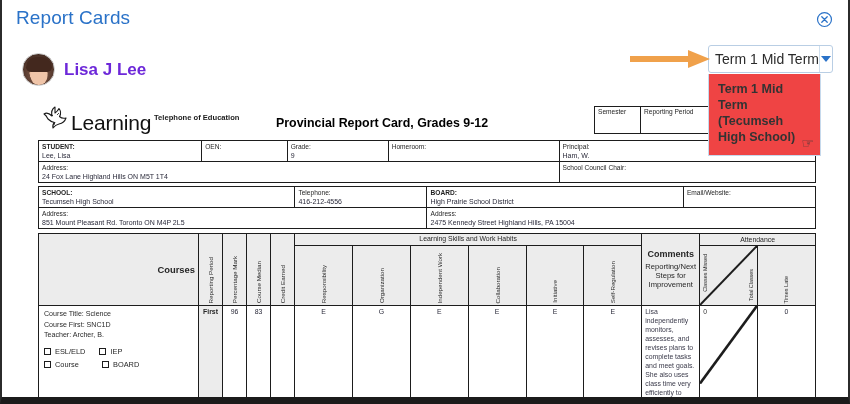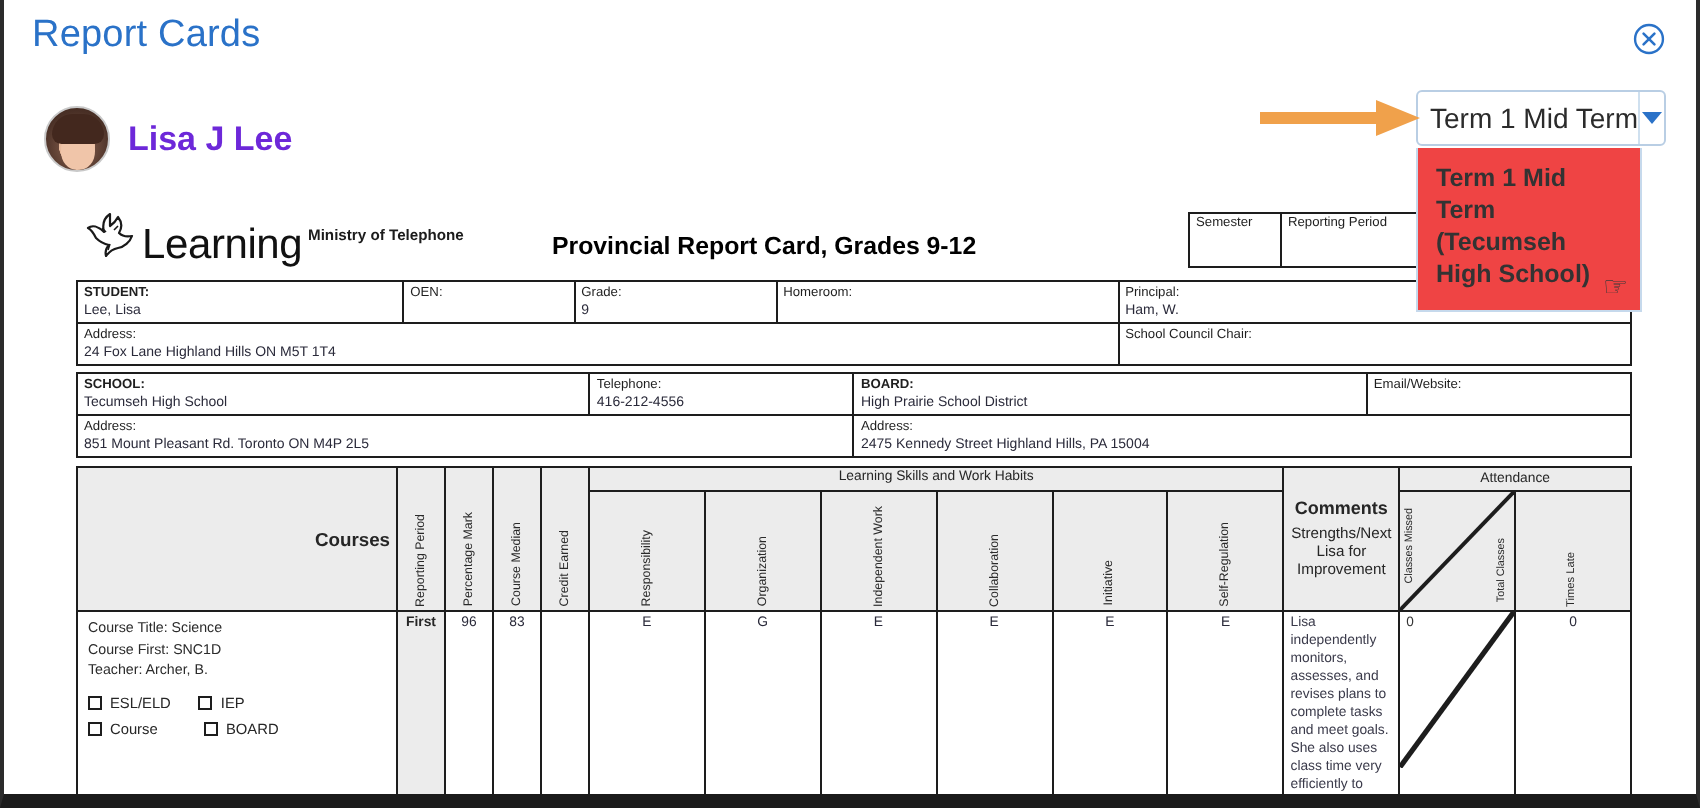--- a/index.html
+++ b/index.html
@@ -238,21 +238,21 @@
     <div class="logo-row">
       <div class="ontario-logo">
         <svg width="30" height="30" viewBox="0 0 30 30">
           <path d="M15 4 C12 6 11 9 12 13 C9 10 6 9.5 4 11 C6 12 7 14 8 16 C10 18 12 19 14.5 19.5
                    C13 21 12.5 23 13 25 C14.5 23 16.5 21.5 19 21 C22 20.5 25 18 26 15
                    C23.5 15.5 21 15 19.5 13.5 C21 11 21 8 19 5.5 C18 7.5 16.5 9 15 10 Z" fill="none" stroke="#1a1a1a" stroke-width="1.1" stroke-linejoin="round"></path>
           <path d="M13 13 L11 11 M17 12 L19 10 M15 19 L14 22" stroke="#1a1a1a" stroke-width=".8"></path>
         </svg>
         <span class="ontario-word">Learning</span>
       </div>
-      <div class="ministry">Ministry of Telephone</div>
+      <div class="ministry">Telephone of Education</div>
       <div class="report-title">Provincial Report Card, Grades 9-12</div>
 
       <div class="sem-box">
         <div class="cell semester">
           <div class="lbl">Semester</div>
           <div class="val"></div>
         </div>
         <div class="cell period">
           <div class="lbl">Reporting Period</div>
           <div class="val"></div>
@@ -344,21 +344,21 @@
         </td>
         <td rowspan="2" class="hdrcell" style="width:24px">
           <div class="vert">Course Median</div>
         </td>
         <td rowspan="2" class="hdrcell" style="width:24px">
           <div class="vert">Credit Earned</div>
         </td>
         <td colspan="6" class="lsw">Learning Skills and Work Habits</td>
         <td rowspan="2" class="comments-head">
           <div class="t1">Comments</div>
-          <div class="t2">Strengths/Next Lisa for Improvement</div>
+          <div class="t2">Reporting/Next Steps for Improvement</div>
         </td>
         <td colspan="2" class="att-head">Attendance</td>
       </tr>
 
       <tr>
         <td class="hdrcell" style="width:21px">
               <div class="vert">Responsibility</div>
             </td>
         <td class="hdrcell" style="width:21px">
               <div class="vert">Organization</div>

